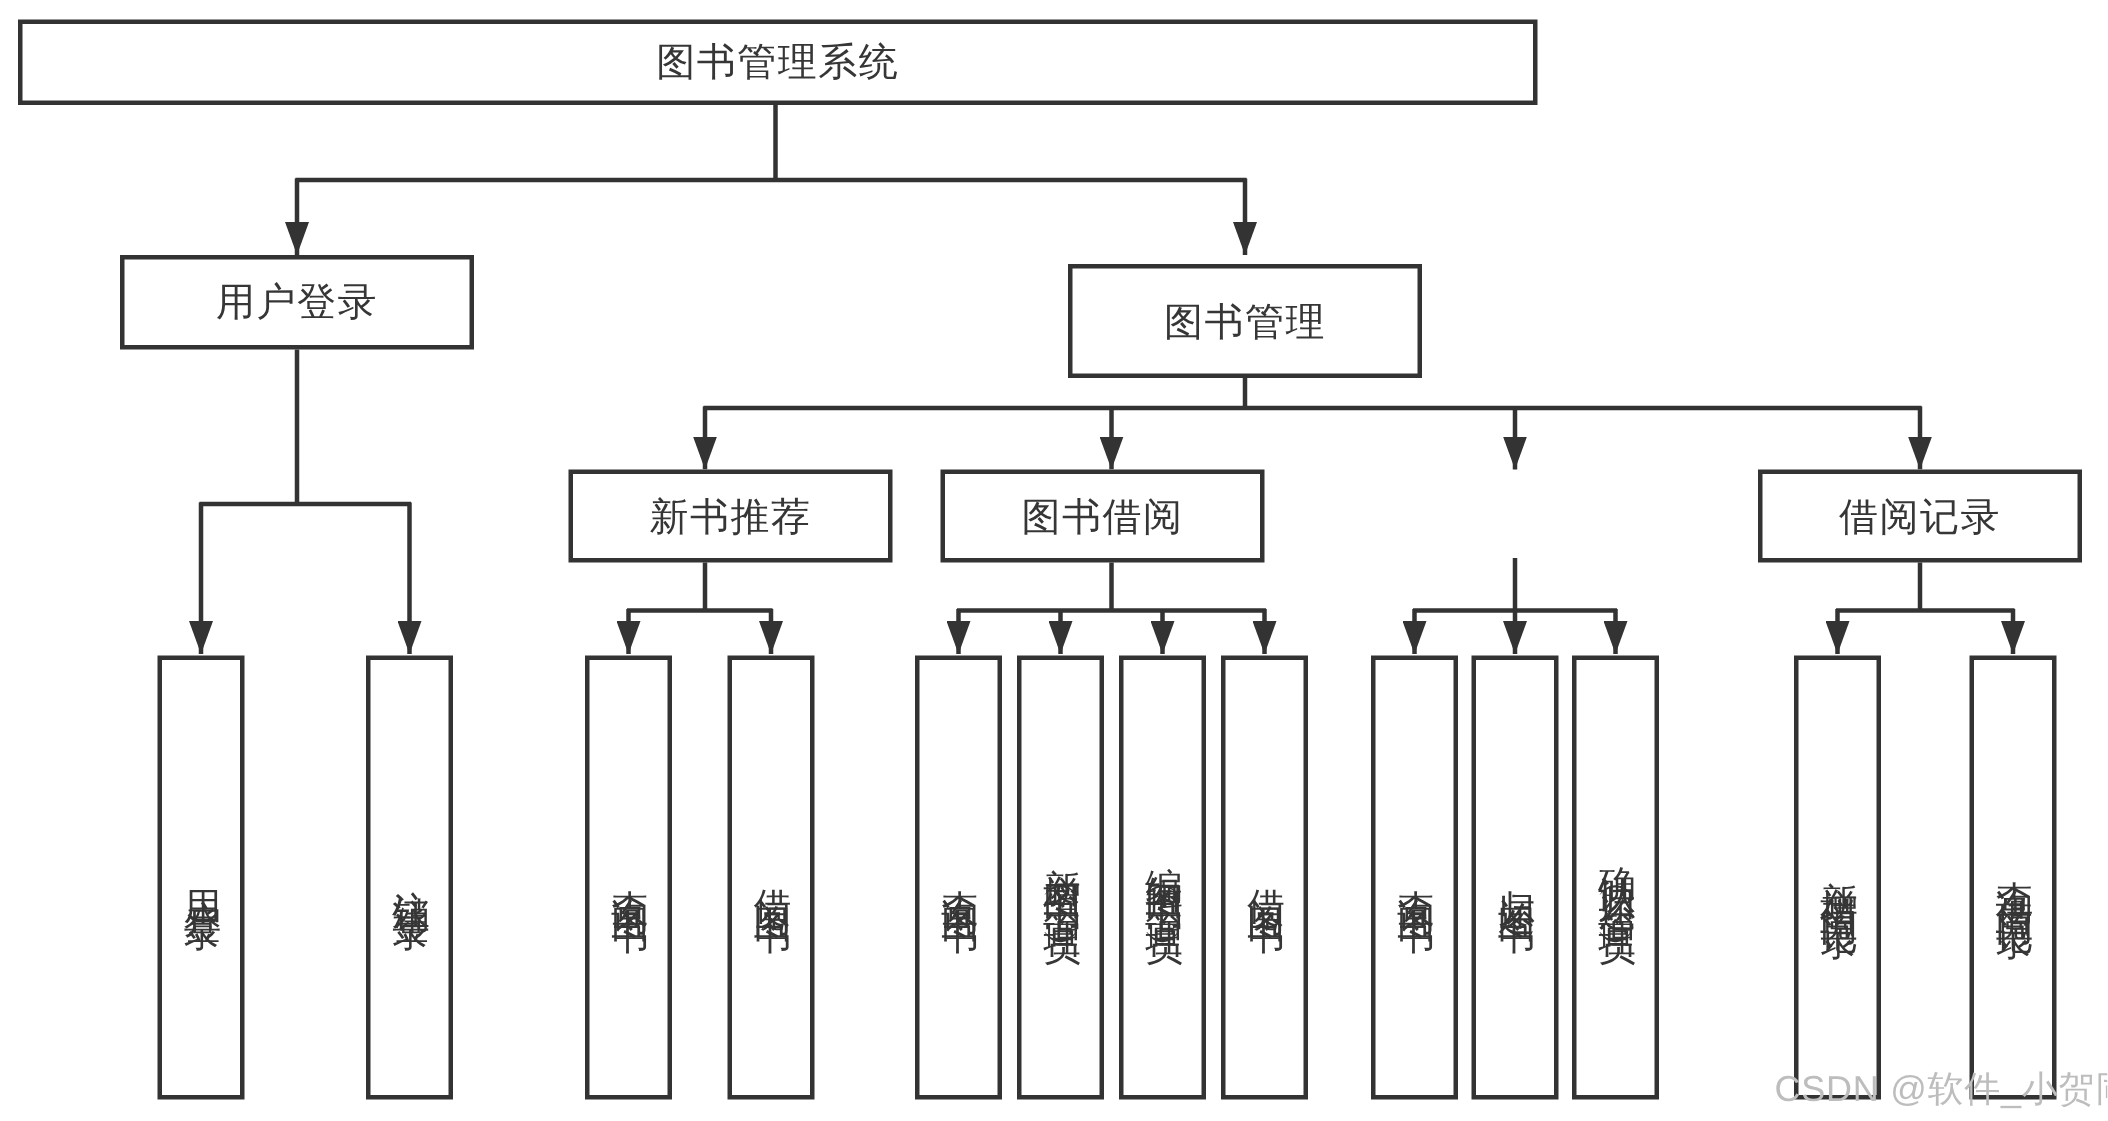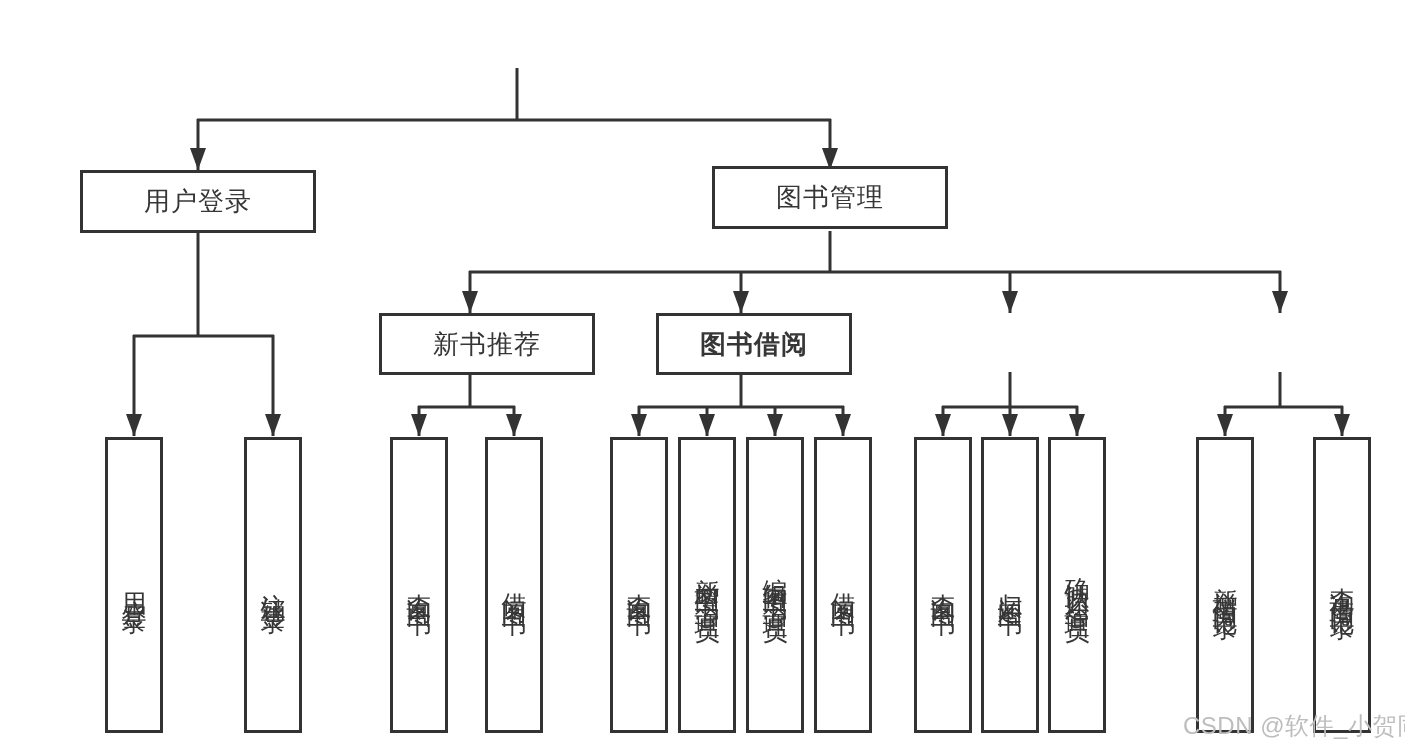--- a/index.html
+++ b/index.html
@@ -55,23 +55,23 @@
     top: 710px;
     font-size: 24px;
     color: #bdbdbd;
     letter-spacing: 0.5px;
     white-space: nowrap;
     z-index: 5;
   }
   
   .n-root   { left: 12px;   top: 13px;  width: 1013px; height: 57px; }
   .n-login  { left: 80px;   top: 170px; width: 236px;  height: 63px; }
-  .n-mgmt   { left: 712px;  top: 166px; width: 236px;  height: 63px; justify-content: center; }
+  .n-mgmt   { left: 712px;  top: 176px; width: 236px;  height: 76px; justify-content: center; }
   .n-g0     { left: 362px;  top: 313px; width: 216px;  height: 62px; margin-left: 17px; }
-  .n-g1     { left: 656px;  top: 313px; width: 196px;  height: 62px; font-weight: bold; }
+  .n-g1     { left: 627px;  top: 313px; width: 216px;  height: 62px; }
   .n-g2     { left: 902px;  top: 313px; width: 216px;  height: 62px; }
   .n-g3     { left: 1172px; top: 313px; width: 216px;  height: 62px; }
   .l-0a { left: 105px; }  .l-0b { left: 244px; }
   .l-1a { left: 390px; }  .l-1b { left: 485px; }
   .l-2a { left: 610px; }  .l-2b { left: 678px; }  .l-2c { left: 746px; }  .l-2d { left: 814px; }
   .l-3a { left: 914px; }  .l-3b { left: 981px; }  .l-3c { left: 1048px; }
   .l-4a { left: 1196px; } .l-4b { left: 1313px; }
 </style>
 </head>
 <body>
@@ -121,34 +121,40 @@
       <line x1="1010" y1="406" x2="1010" y2="436" marker-end="url(#arrowhead)"></line>
       <line x1="1077" y1="406" x2="1077" y2="436" marker-end="url(#arrowhead)"></line>
 
       <line x1="1280" y1="372" x2="1280" y2="408"></line>
       <line x1="1224" y1="407" x2="1343" y2="407"></line>
       <line x1="1225" y1="406" x2="1225" y2="436" marker-end="url(#arrowhead)"></line>
       <line x1="1342" y1="406" x2="1342" y2="436" marker-end="url(#arrowhead)"></line>
     </g>
   </svg>
 
+  <div class="node hbox n-root">
+    <span>图书管理系统</span>
+  </div>
 
   <div class="node hbox n-login">
     <span>用户登录</span>
   </div>
   <div class="node hbox n-mgmt">
     <span>图书管理</span>
   </div>
 
   <div class="node hbox n-g0">
     <span>新书推荐</span>
   </div>
   <div class="node hbox n-g1">
     <span>图书借阅</span>
   </div>
+  <div class="node hbox n-g3">
+    <span>借阅记录</span>
+  </div>
 
   <div class="node leaf l-0a">
     <span>用户登录</span>
   </div>
   <div class="node leaf l-0b">
     <span>注销登录</span>
   </div>
 
   <div class="node leaf l-1a">
     <span>查询图书</span>

